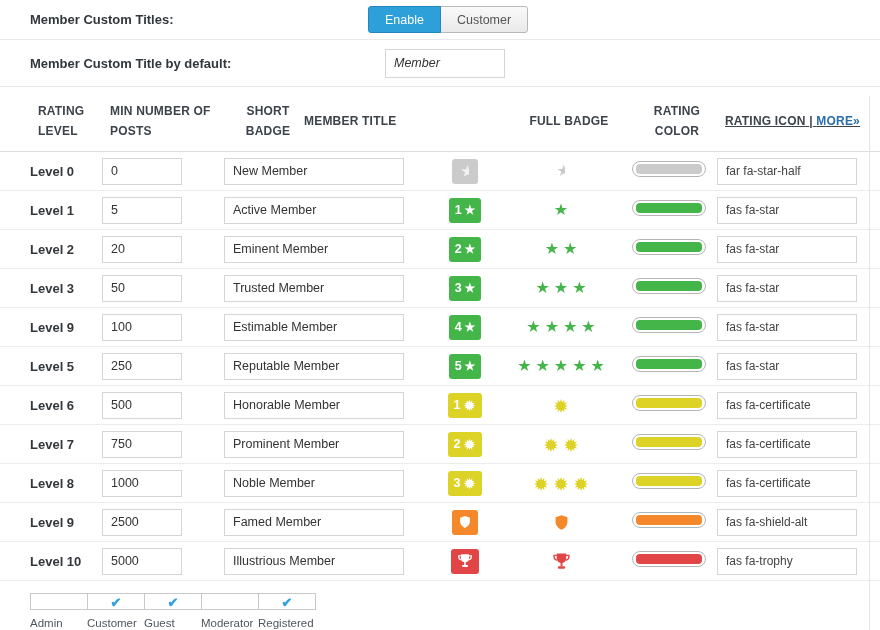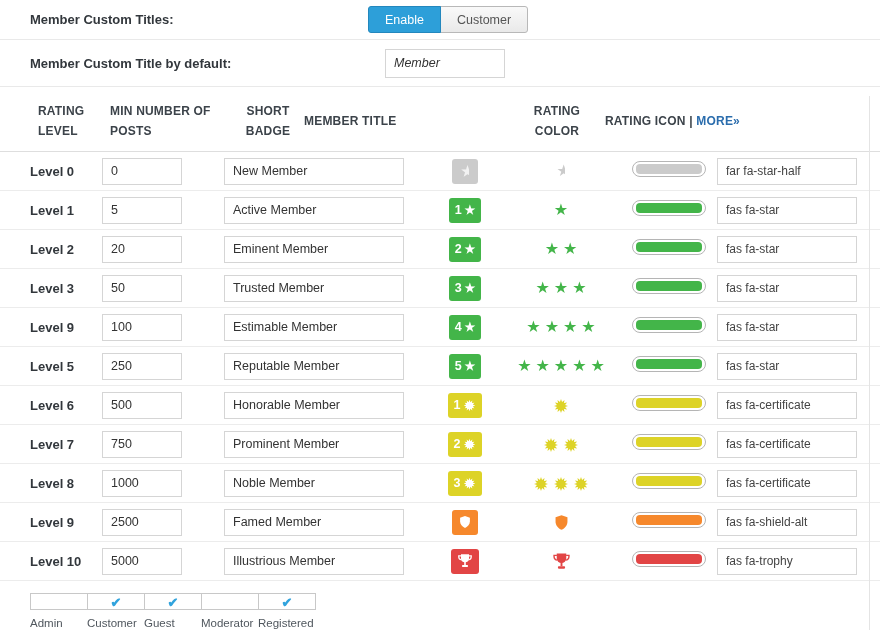--- a/index.html
+++ b/index.html
@@ -23,21 +23,21 @@
   
   .t-head{display:flex;align-items:center;padding:14px 17px 10px 38px;border-bottom:1px solid #dedede;
           font-size:12px;font-weight:bold;color:#3c434a;line-height:20px;letter-spacing:.2px;}
   .col{box-sizing:border-box;}
   .col-level{width:72px;}
   .col-posts{width:122px;}
   .col-title{width:205px;}
   .col-short{width:72px;text-align:center;}
   .col-full{width:120px;text-align:center;}
   .col-color{width:96px;text-align:center;}
-  .col-icon{flex:1;}
+  .col-icon{flex:1;text-decoration:underline;}
   .more-link{color:#2b6dad;text-decoration:none;cursor:pointer;}
   .t-row{display:flex;align-items:center;height:38px;padding:0 17px 0 30px;border-bottom:1px solid #ececec;}
   .level-label{font-weight:bold;font-size:13px;}
   .posts-input{width:80px;}
   .title-input{width:180px;}
   .icon-input{width:140px;font-size:12px;color:#444;}
 
   .short-badge{display:inline-flex;align-items:center;justify-content:center;min-width:26px;height:25px;
                padding:0 6px;border-radius:3px;color:#fff;font-weight:bold;font-size:12.5px;gap:3px;box-sizing:border-box;}
   .b-num{font-size:12.5px;line-height:1;}
@@ -105,20 +105,23 @@
       <div>MIN NUMBER OF</div>
         <div>POSTS</div>
     </div>
     <div class="col col-short">
       <div>SHORT</div>
         <div>BADGE</div>
     </div>
     <div class="col col-title">
       <div>MEMBER TITLE</div>
     </div>
+    <div class="col col-full">
+      <div>FULL BADGE</div>
+    </div>
     <div class="col col-color">
       <div>RATING</div>
         <div>COLOR</div>
     </div>
     <div class="col col-icon">
       <div>
         <span>RATING ICON</span>
         <span>|</span>
         <a class="more-link">MORE»</a>
       </div>

